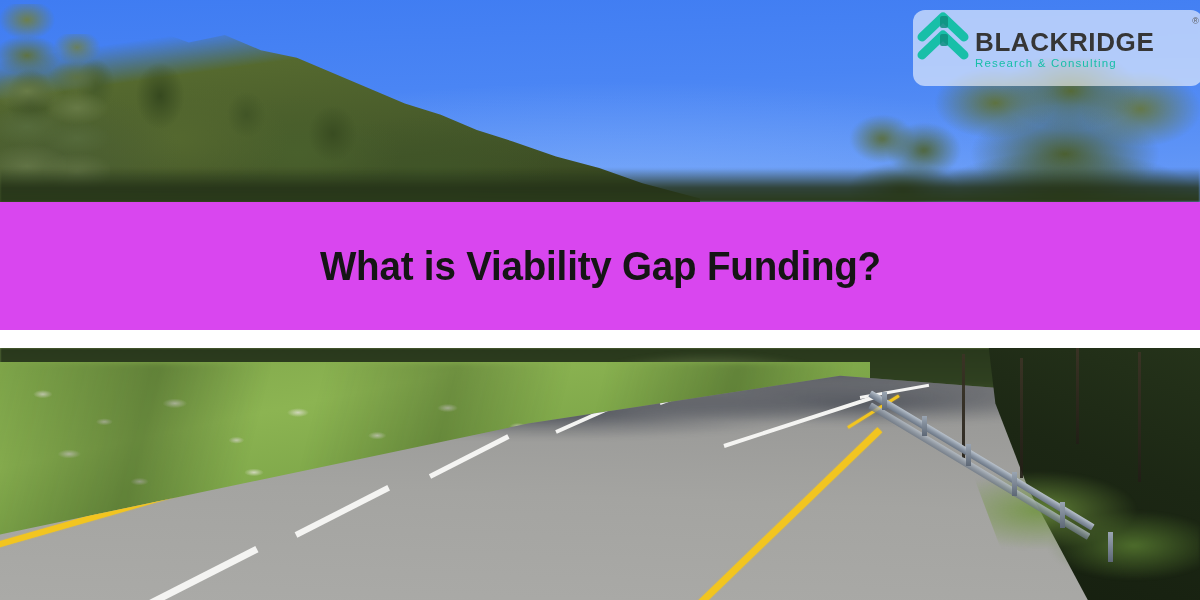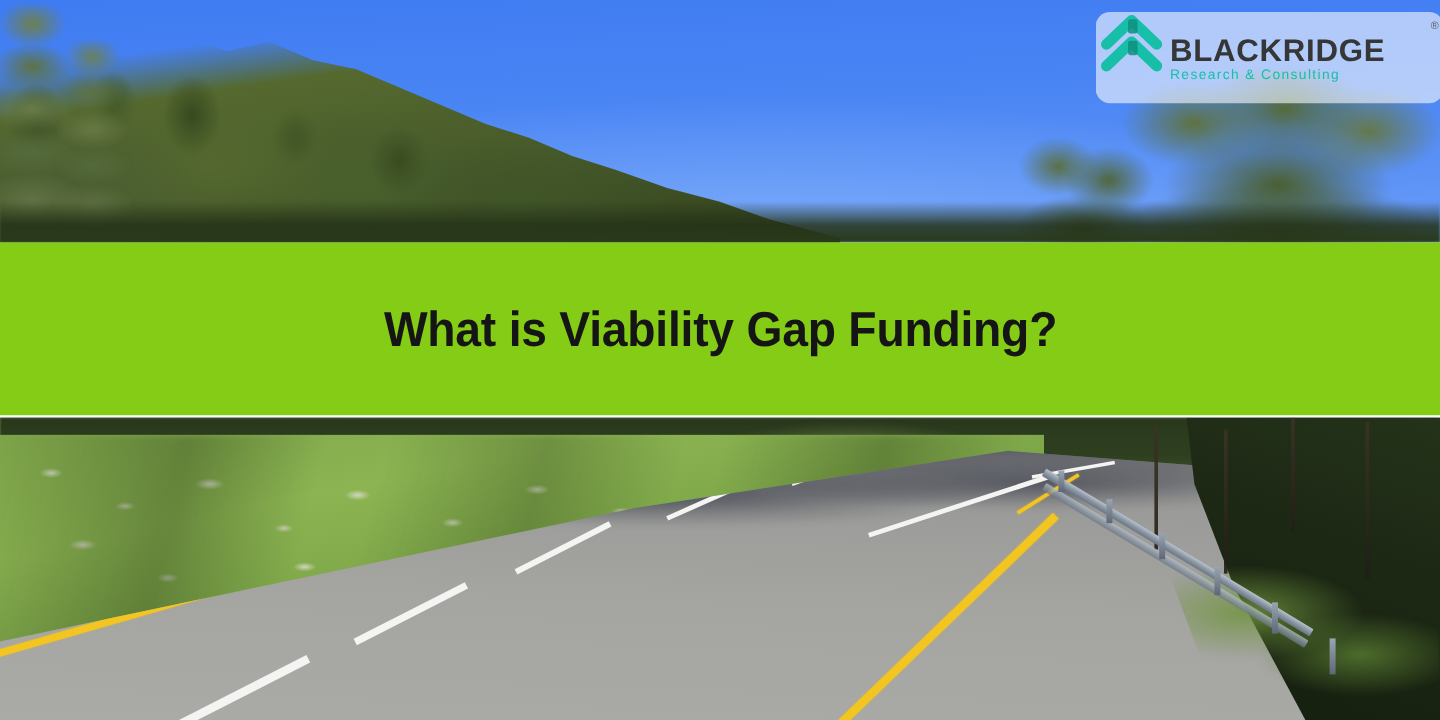--- a/index.html
+++ b/index.html
@@ -113,22 +113,22 @@
     position: absolute;
     left: 0; bottom: 0; width: 1200px; height: 34px;
     background: linear-gradient(180deg, rgba(40,56,26,0) 0%, rgba(36,50,24,.85) 58%, #2a3a1b 100%);
     filter: blur(1px);
   }
 
   
   .title-band {
     position: absolute;
     left: 0; top: 202px;
-    width: 1200px; height: 144px;
-    background: #84cc16;
+    width: 1200px; height: 128px;
+    background: #d946ef;
     display: flex;
     align-items: center;
     justify-content: center;
   }
 
   .title-text {
     font-family: "Liberation Sans", sans-serif;
     font-weight: 700;
     font-size: 41px;
     letter-spacing: -0.2px;

